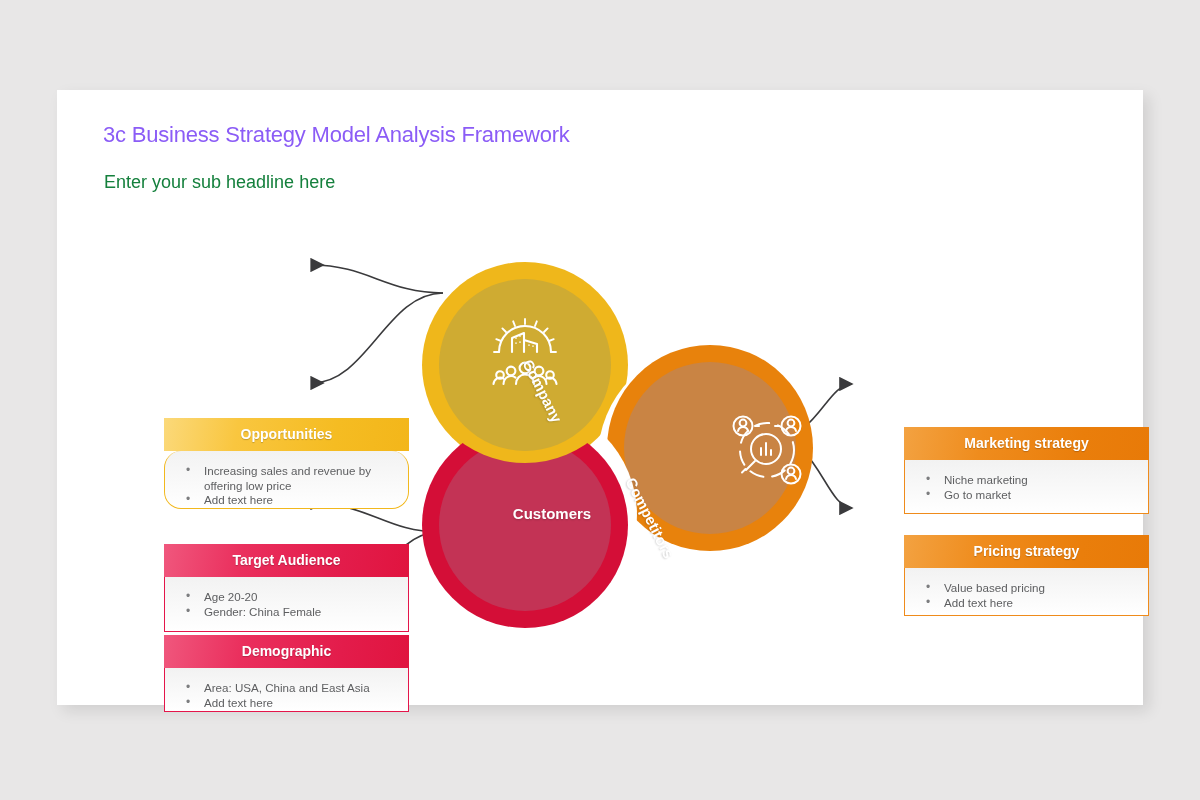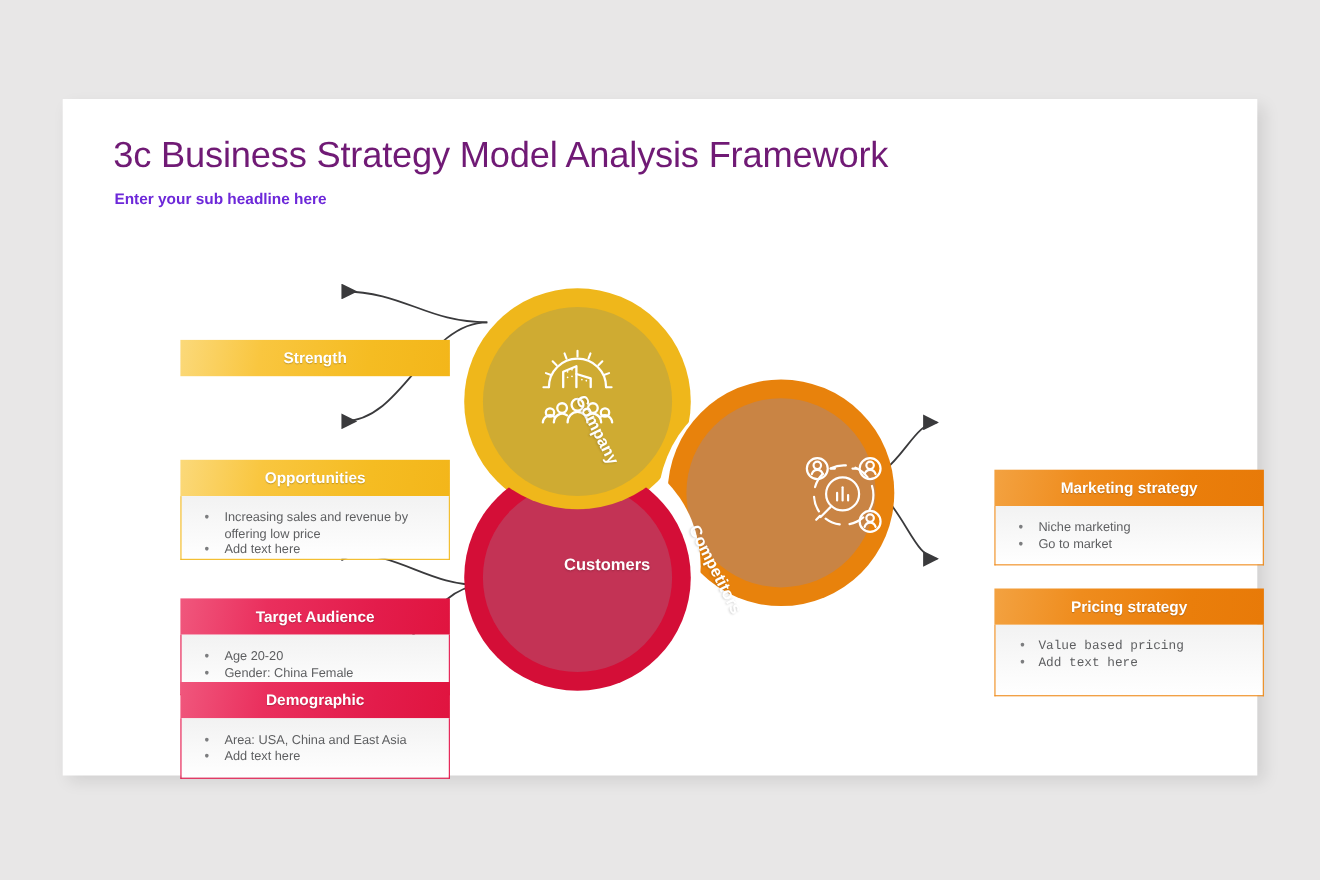--- a/index.html
+++ b/index.html
@@ -13,26 +13,26 @@
     position: absolute;
     left: 57px; top: 90px;
     width: 1086px; height: 615px;
     background: #ffffff;
     box-shadow: 6px 6px 14px rgba(0,0,0,0.10);
   }
 
   
   #title {
     position: absolute; left: 46px; top: 32px;
-    font-size: 33px; font-weight: 400; color: #701a75;
+    font-size: 22px; font-weight: 400; color: #8b5cf6;
     letter-spacing: -0.2px; white-space: nowrap;
   }
   #subtitle {
     position: absolute; left: 47px; top: 82px;
-    font-size: 14px; font-weight: 700; color: #6d28d9;
+    font-size: 18px; font-weight: 400; color: #15803d;
     white-space: nowrap;
   }
 
   
   .panel { position: absolute; width: 245px; }
   .panel .hd {
     height: 33px; line-height: 33px; text-align: center;
     font-size: 14px; font-weight: bold; color: #ffffff;
     text-shadow: 0 1px 1px rgba(0,0,0,0.22);
   }
@@ -61,30 +61,30 @@
   
   .pink .hd { background: linear-gradient(100deg,#f0577d 0%,#ea2f5d 32%,#e31c4b 72%,#e0143f 100%); }
   .pink .bd { border-color: #e4154a; }
   
   .orange .hd { background: linear-gradient(100deg,#f3a241 0%,#ef8c1d 32%,#ea7e0b 72%,#e87a08 100%); }
   .orange .bd { border-color: #ef8b1b; }
 
   #p-strength      { left: 107px; top: 219px; }
   #p-opportunities { left: 107px; top: 328px; }
   #p-target        { left: 107px; top: 454px; }
-  #p-demographic   { left: 107px; top: 530px; }
+  #p-demographic   { left: 107px; top: 545px; }
   #p-marketing     { left: 847px; top: 337px; }
   #p-pricing       { left: 847px; top: 445px; }
 
   #p-strength .bd      { height: 58px; }
-  #p-opportunities .bd { height: 58px; }
+  #p-opportunities .bd { height: 58px; border-radius: 17px; }
   #p-target .bd        { height: 55px; }
-  #p-demographic .bd   { height: 55px; }
+  #p-demographic .bd   { height: 44px; }
   #p-marketing .bd     { height: 54px; }
-  #p-pricing .bd       { height: 65px; font-family: Liberation Mono, monospace; }
+  #p-pricing .bd       { height: 48px; }
 
   
   #connectors {
     position: absolute; left: 0; top: 0;
     width: 1086px; height: 615px;
     pointer-events: none;
   }
 
   
   #circles { position: absolute; left: 0; top: 0; width: 1086px; height: 615px; }
@@ -241,21 +241,20 @@
         <text x="16" y="21" font-family="Liberation Sans, sans-serif" font-size="11" font-weight="bold" fill="#ffffff" stroke="none" text-anchor="middle">24</text>
       </g>
     </svg>
 
     <div class="circ-label" id="lbl-company">Company</div>
     <div class="circ-label" id="lbl-competitors">Competitors</div>
     <div class="circ-label" id="lbl-customers">Customers</div>
   </div>
 
   <div class="panel gold" id="p-strength">
-    <div class="hd">Strength</div>
   </div>
 
   <div class="panel gold" id="p-opportunities">
     <div class="hd">Opportunities</div>
     <div class="bd">
       <ul>
         <li>Increasing sales and revenue by offering low price</li>
         <li>Add text here</li>
       </ul>
     </div>

